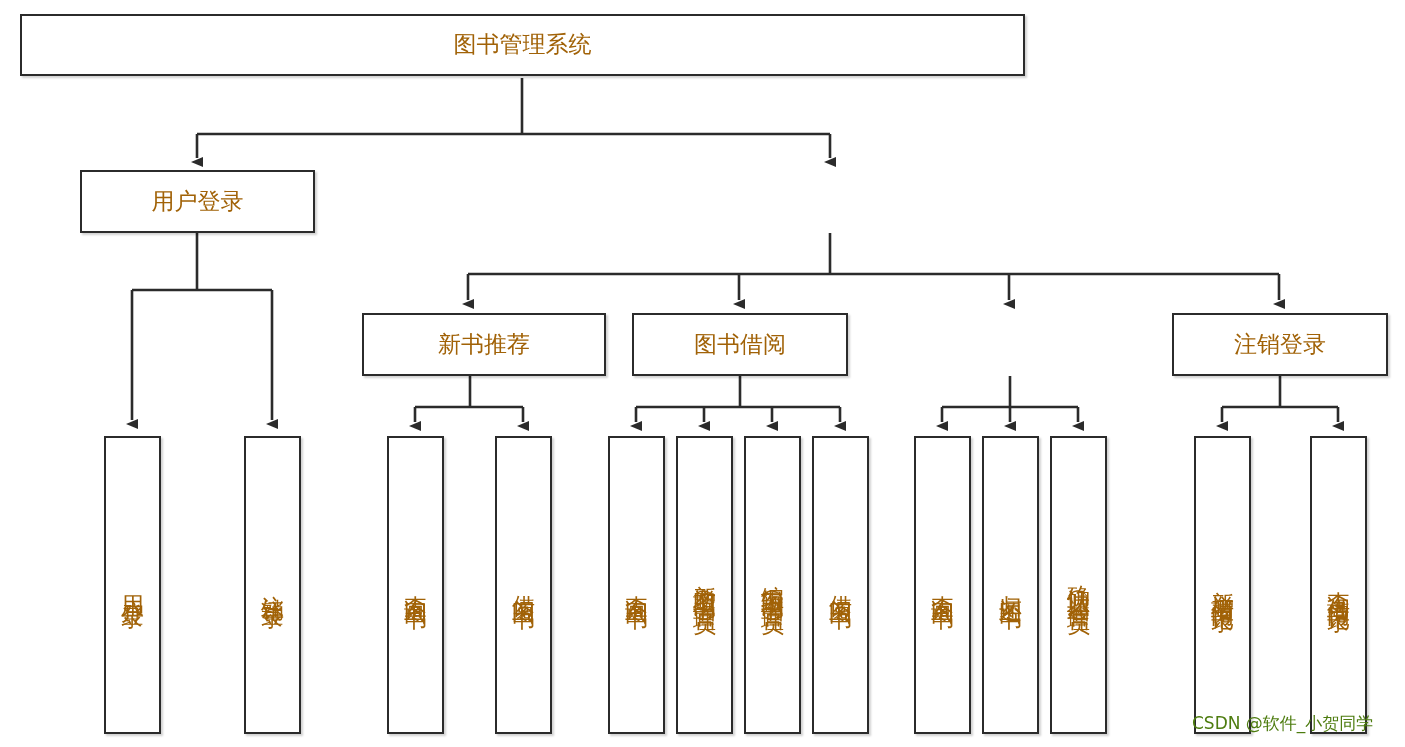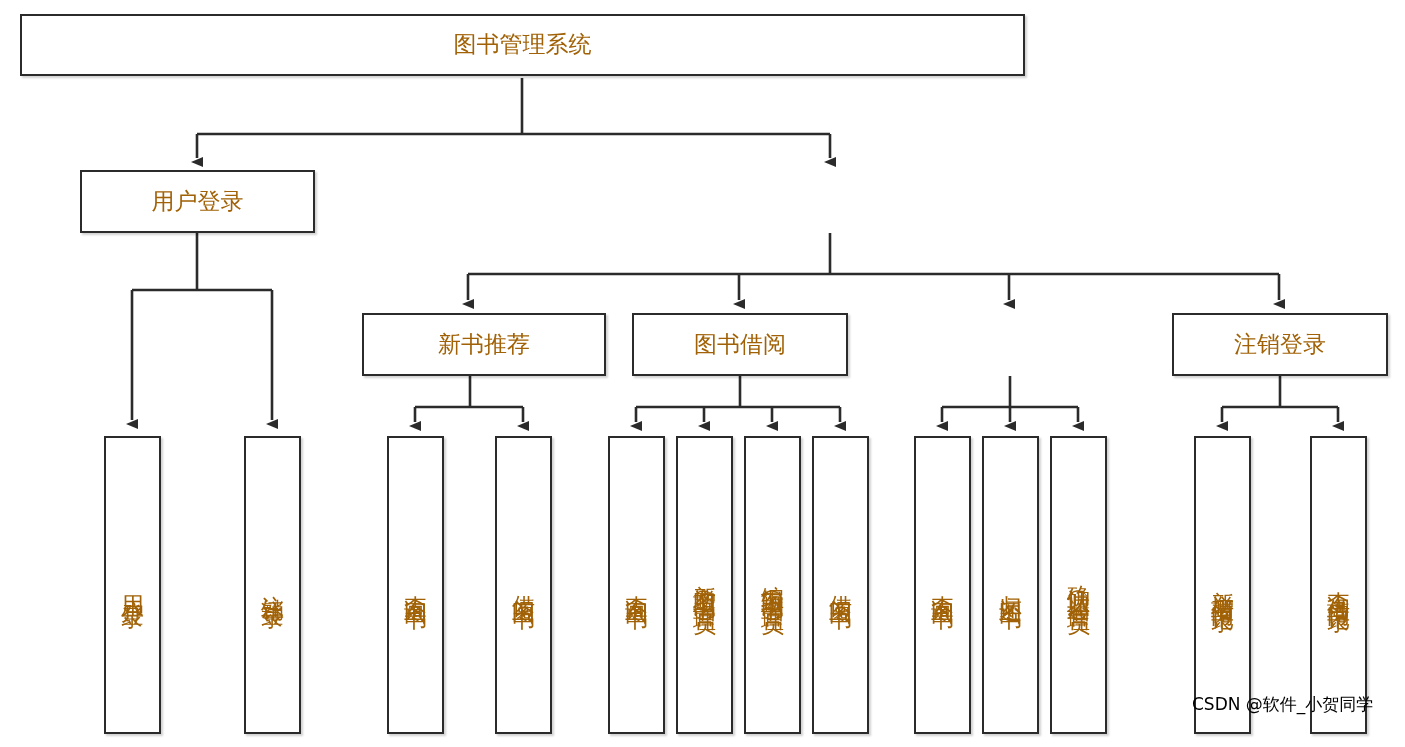--- a/index.html
+++ b/index.html
@@ -53,23 +53,23 @@
     writing-mode: vertical-rl;
     text-orientation: upright;
     font-size: 23px;
     letter-spacing: 4px;
     line-height: 1;
     max-height: 100%;
   }
   #watermark {
     position: absolute;
     left: 1192px;
-    top: 693px;
+    top: 712px;
     font-size: 17px;
-    color: #000000;
+    color: #4d7c0f;
     white-space: nowrap;
     font-family: "DejaVu Sans", "Liberation Sans", sans-serif;
   }
 </style>
 </head>
 <body>
 
 <div id="canvas">
 
   <svg class="wires" viewBox="0 0 1405 747">

